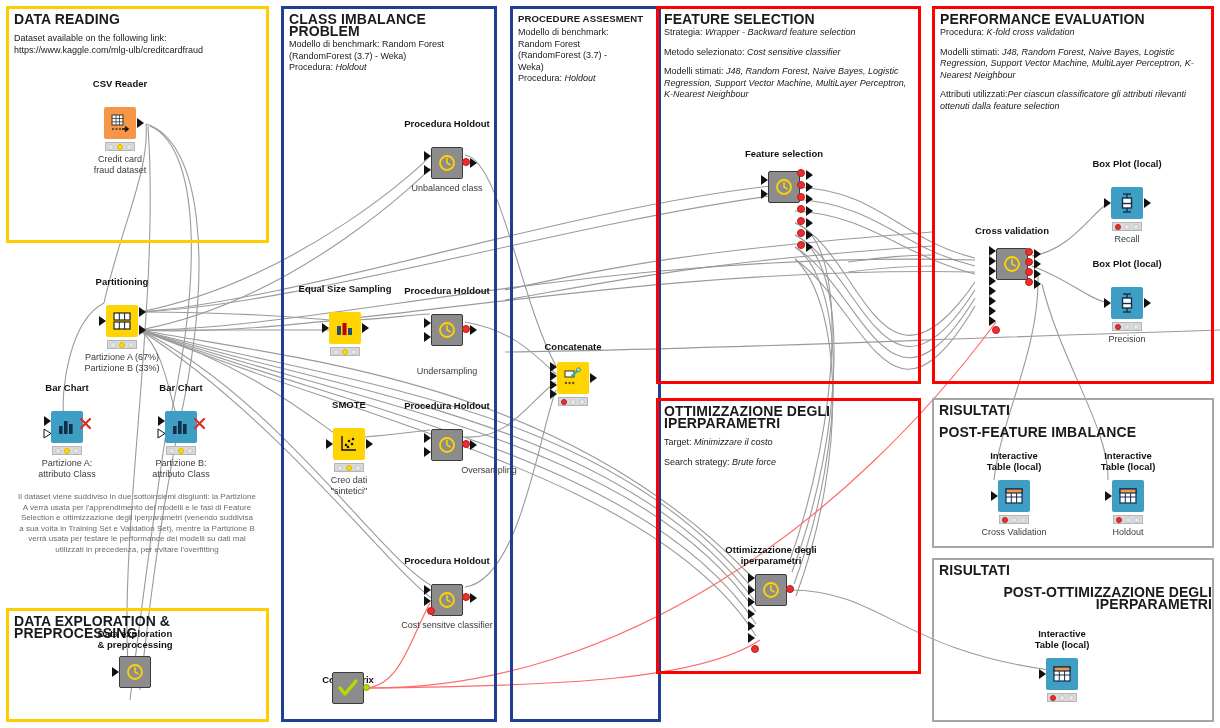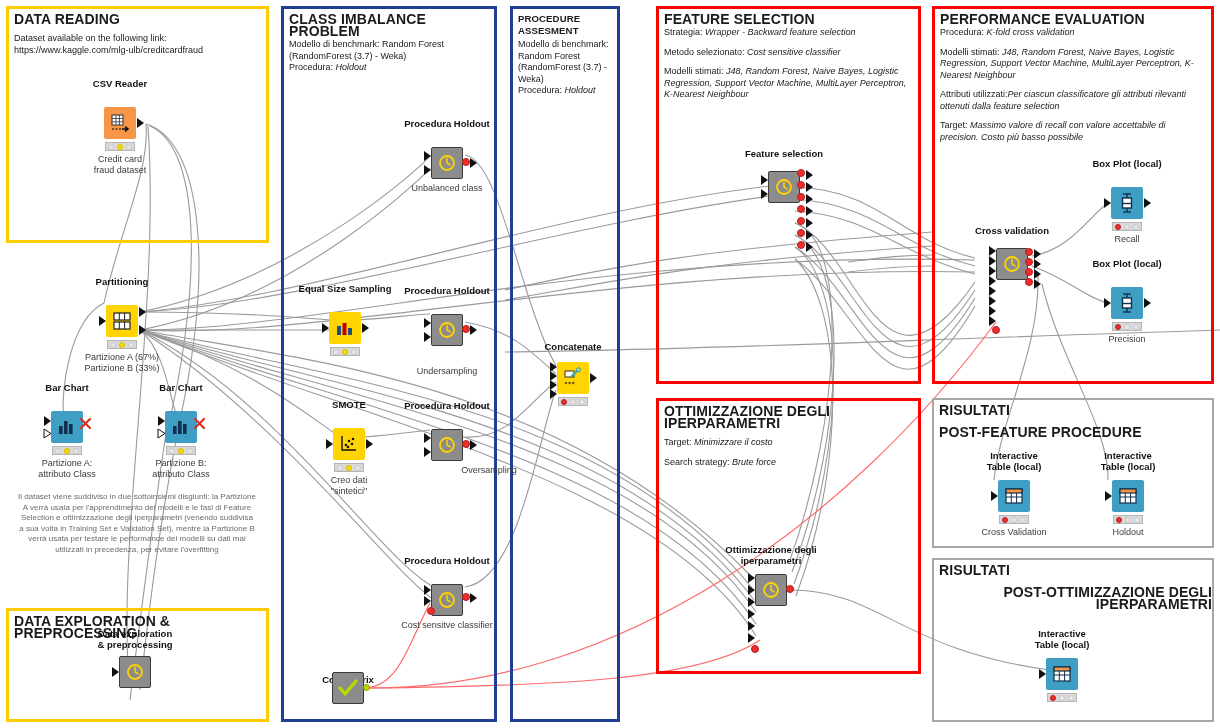--- a/index.html
+++ b/index.html
@@ -210,21 +210,21 @@
     <div class="grp-title">CLASS IMBALANCE PROBLEM</div>
     <div class="grp-body" style="padding-top:2px;">
       <div>Modello di benchmark: Random Forest</div>
       <div>(RandomForest (3.7) - Weka)</div>
       <div>
         <span>Procedura: </span><span class="it">Holdout</span>
       </div>
     </div>
   </div>
 
-  <div class="grp" style="left:510px; top:6px; width:110px; height:716px; border:3px solid #1f3f94;">
+  <div class="grp" style="left:510px; top:6px; width:151px; height:716px; border:3px solid #1f3f94;">
     <div class="grp-title" style="font-size:9.6px;">PROCEDURE ASSESMENT</div>
     <div class="grp-body" style="padding-top:2px;">
       <div>Modello di benchmark:</div>
       <div>Random Forest</div>
       <div>(RandomForest (3.7) -</div>
       <div>Weka)</div>
       <div>
         <span>Procedura: </span><span class="it">Holdout</span>
       </div>
     </div>
@@ -262,29 +262,26 @@
     <div class="grp-body" style="padding-top:2px;">
       <p style="margin-bottom:8px;">
         <span>Procedura: </span><span class="it">K-fold cross validation</span>
       </p>
       <p>
         <span>Modelli stimati: </span><span class="it">J48, Random Forest, Naive Bayes, Logistic Regression, Support Vector Machine, MultiLayer Perceptron, K-Nearest Neighbour</span>
       </p>
       <p>
         <span>Attributi utilizzati:</span><span class="it">Per ciascun classificatore gli attributi rilevanti ottenuti dalla feature selection</span>
       </p>
-      <p>
-        <span>Target: </span><span class="it">Massimo valore di recall con valore accettabile di precision. Costo più basso possibile</span>
-      </p>
     </div>
   </div>
 
   <div class="grp" style="left:932px; top:398px; width:282px; height:150px; border:2px solid #a6a6a6;">
     <div class="grp-title">RISULTATI</div>
-    <div class="grp-title" style="padding-top:10px;">POST-FEATURE PROCEDURE</div>
+    <div class="grp-title" style="padding-top:10px;">POST-FEATURE IMBALANCE</div>
   </div>
 
   <div class="grp" style="left:932px; top:558px; width:282px; height:164px; border:2px solid #a6a6a6;">
     <div class="grp-title">RISULTATI</div>
     <div class="grp-title" style="padding-top:10px;text-align:right;">POST-OTTIMIZZAZIONE DEGLI IPERPARAMETRI</div>
   </div>
 
   <div class="node" style="left:120px; top:123px;">
     <div class="node-label">CSV Reader</div>
     <div class="node-icon orange">

